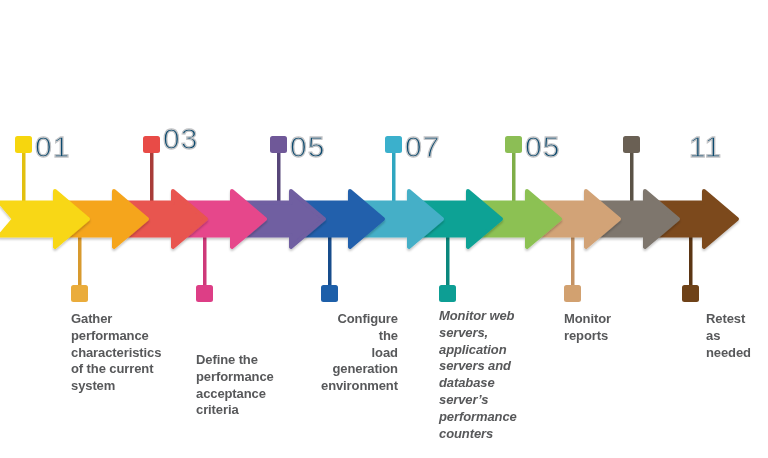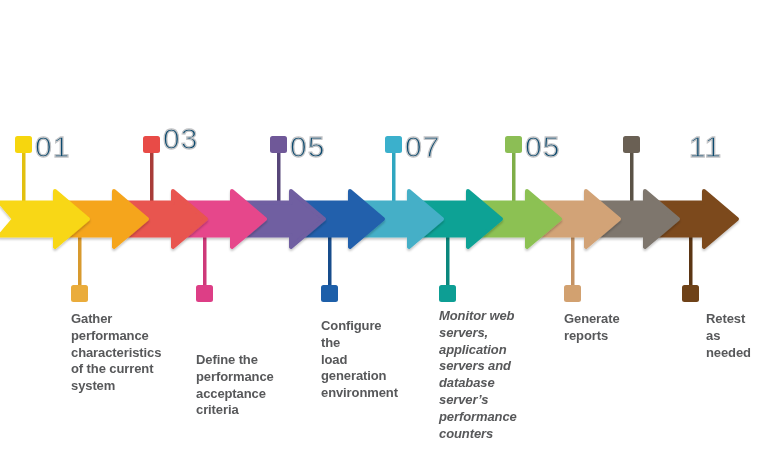--- a/index.html
+++ b/index.html
@@ -93,21 +93,21 @@
 
   <div class="step">
     <div class="sq" style="left: 270px; top: 136px; background: rgb(111, 88, 152);"></div>
     <div class="num" style="-webkit-text-stroke: 1.3px rgb(196, 197, 199); left: 290px; top: 132px;">05</div>
 
   </div>
 
   <div class="step">
     <div class="sq" style="left: 321px; top: 285px; background: rgb(29, 95, 169);"></div>
 
-    <div class="lbl" style="left: 321px; top: 318px;">Configure the
+    <div class="lbl" style="left: 321px; top: 311px; text-align: right;">Configure the
 load
 generation
 environment</div>
   </div>
 
   <div class="step">
     <div class="sq" style="left: 385px; top: 136px; background: rgb(59, 176, 204);"></div>
     <div class="num" style="-webkit-text-stroke: 1.3px rgb(196, 197, 199); left: 405px; top: 132px;">07</div>
 
   </div>
@@ -126,21 +126,21 @@
 
   <div class="step">
     <div class="sq" style="left: 505px; top: 136px; background: rgb(140, 190, 85);"></div>
     <div class="num" style="-webkit-text-stroke: 1.3px rgb(196, 197, 199); left: 525px; top: 132px;">05</div>
 
   </div>
 
   <div class="step">
     <div class="sq" style="left: 564px; top: 285px; background: rgb(210, 161, 112);"></div>
 
-    <div class="lbl" style="left: 564px; top: 311px;">Generate
+    <div class="lbl" style="left: 564px; top: 311px;">Monitor
 reports</div>
   </div>
 
   <div class="step">
     <div class="sq" style="left: 623px; top: 136px; background: rgb(106, 96, 84);"></div>
     <div class="num" style="-webkit-text-stroke: 1.3px rgb(196, 197, 199); left: 677px; top: 132px; margin-left: 12px;">11</div>
 
   </div>
 
   <div class="step">

